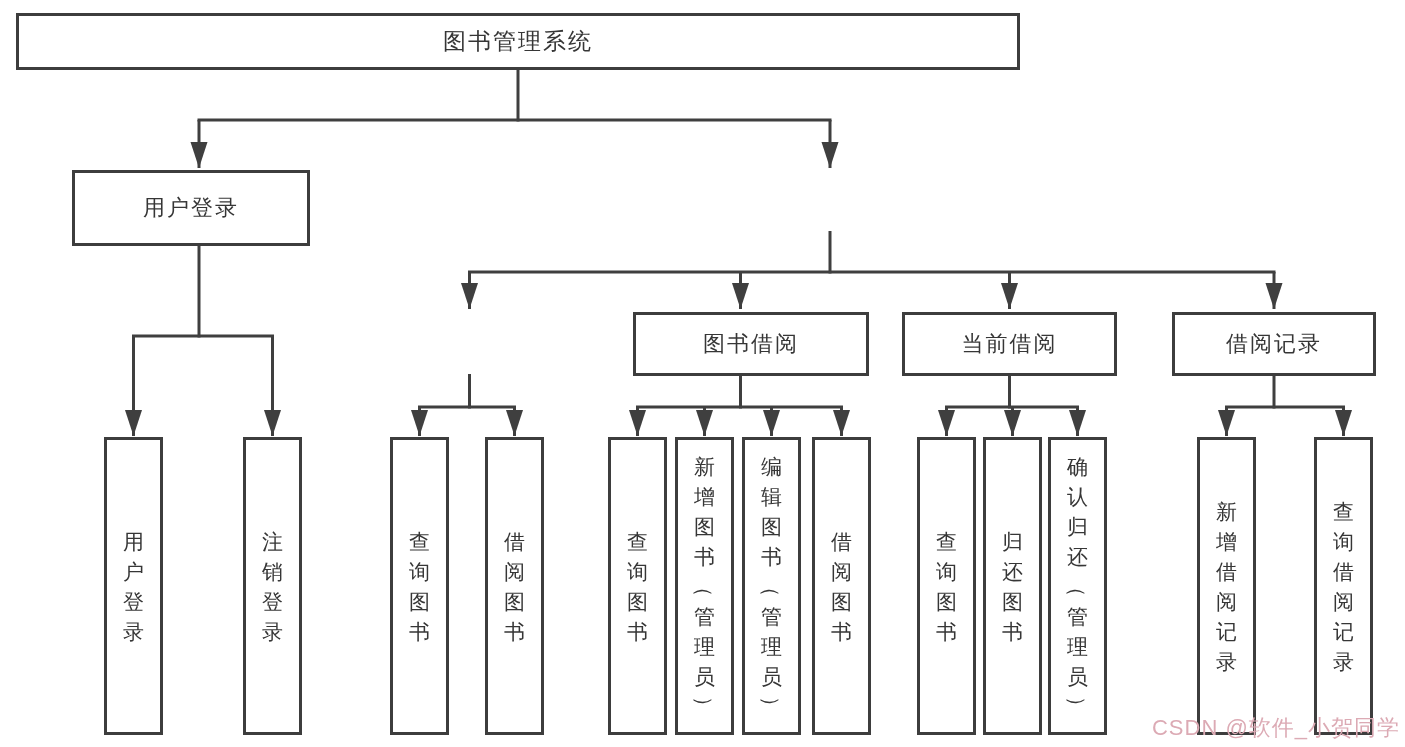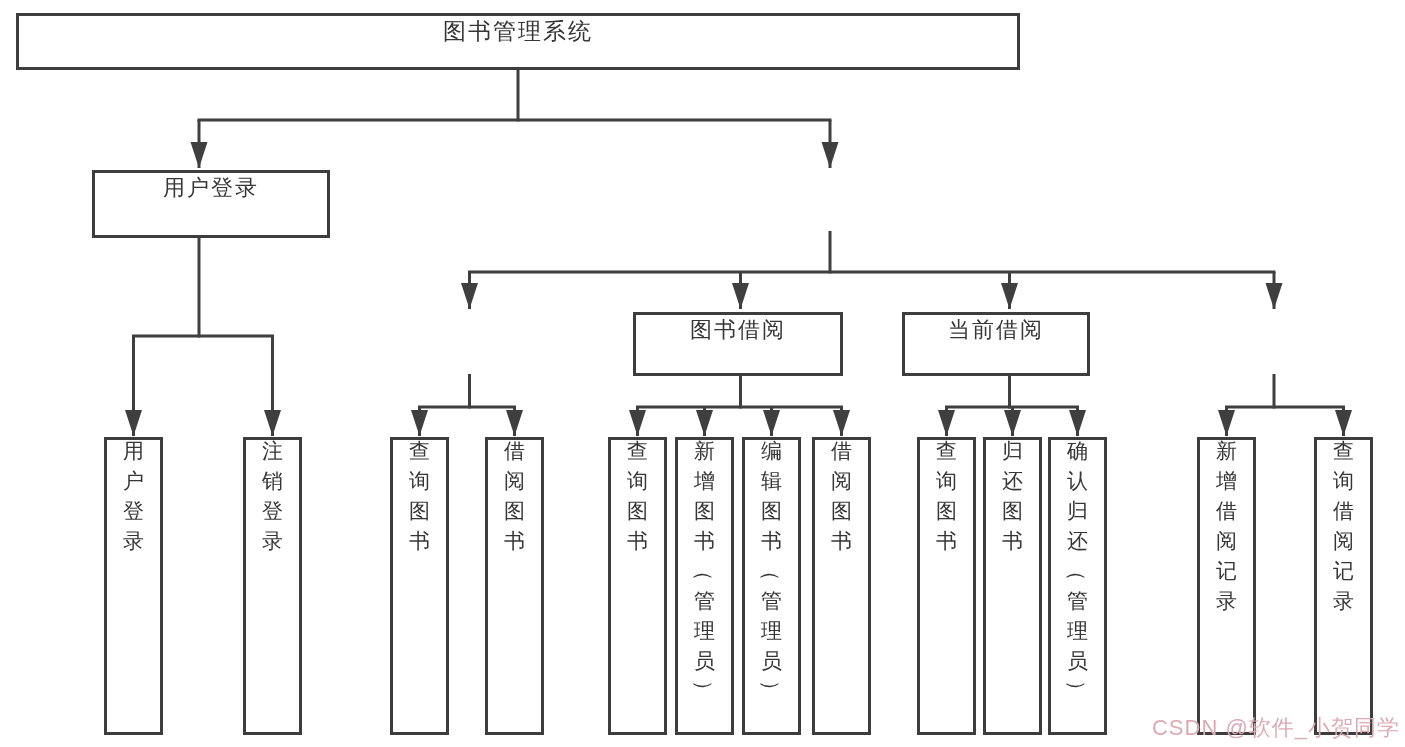--- a/index.html
+++ b/index.html
@@ -12,20 +12,21 @@
     overflow:hidden;
   }
   svg.connectors { position:absolute; left:0; top:0; }
   svg.connectors line { stroke:#3f3f3f; stroke-width:3; }
   .node {
     position:absolute;
     box-sizing:border-box;
     border:3px solid #3d3d3d;
     background:#ffffff;
     display:flex;
+    align-items:center;
     justify-content:center;
   }
   .node.h { font-size:22px; letter-spacing:2px; }
   .node.h.big { font-size:23px; }
   .vlabel {
     display:flex;
     flex-direction:column;
     align-items:center;
     row-gap:9px;
     font-size:21px;
@@ -100,29 +101,32 @@
       <line x1="1225" y1="407" x2="1345" y2="407"></line>
       <line x1="1226.5" y1="407" x2="1226.5" y2="436" marker-end="url(#ah)"></line>
       <line x1="1343.5" y1="407" x2="1343.5" y2="436" marker-end="url(#ah)"></line>
     </g>
   </svg>
 
   <div class="node h big" style="left:16px;top:13px;width:1004px;height:57px">
     <span>图书管理系统</span>
   </div>
 
-  <div class="node h" style="left:92px;top:170px;width:238px;height:68px">
+  <div class="node h" style="left:72px;top:170px;width:238px;height:76px">
     <span>用户登录</span>
   </div>
 
-  <div class="node h" style="left:633px;top:312px;width:210px;height:64px">
+  <div class="node h" style="left:633px;top:312px;width:236px;height:64px">
     <span>图书借阅</span>
   </div>
-  <div class="node h" style="left:902px;top:312px;width:188px;height:64px">
+  <div class="node h" style="left:902px;top:312px;width:215px;height:64px">
     <span>当前借阅</span>
+  </div>
+  <div class="node h" style="left:1172px;top:312px;width:204px;height:64px">
+    <span>借阅记录</span>
   </div>
 
   <div class="node" style="left:104px;top:437px;width:59px;height:298px">
     <span class="vlabel">
         <span>用</span>
         <span>户</span>
         <span>登</span>
         <span>录</span>
       </span>
   </div>

